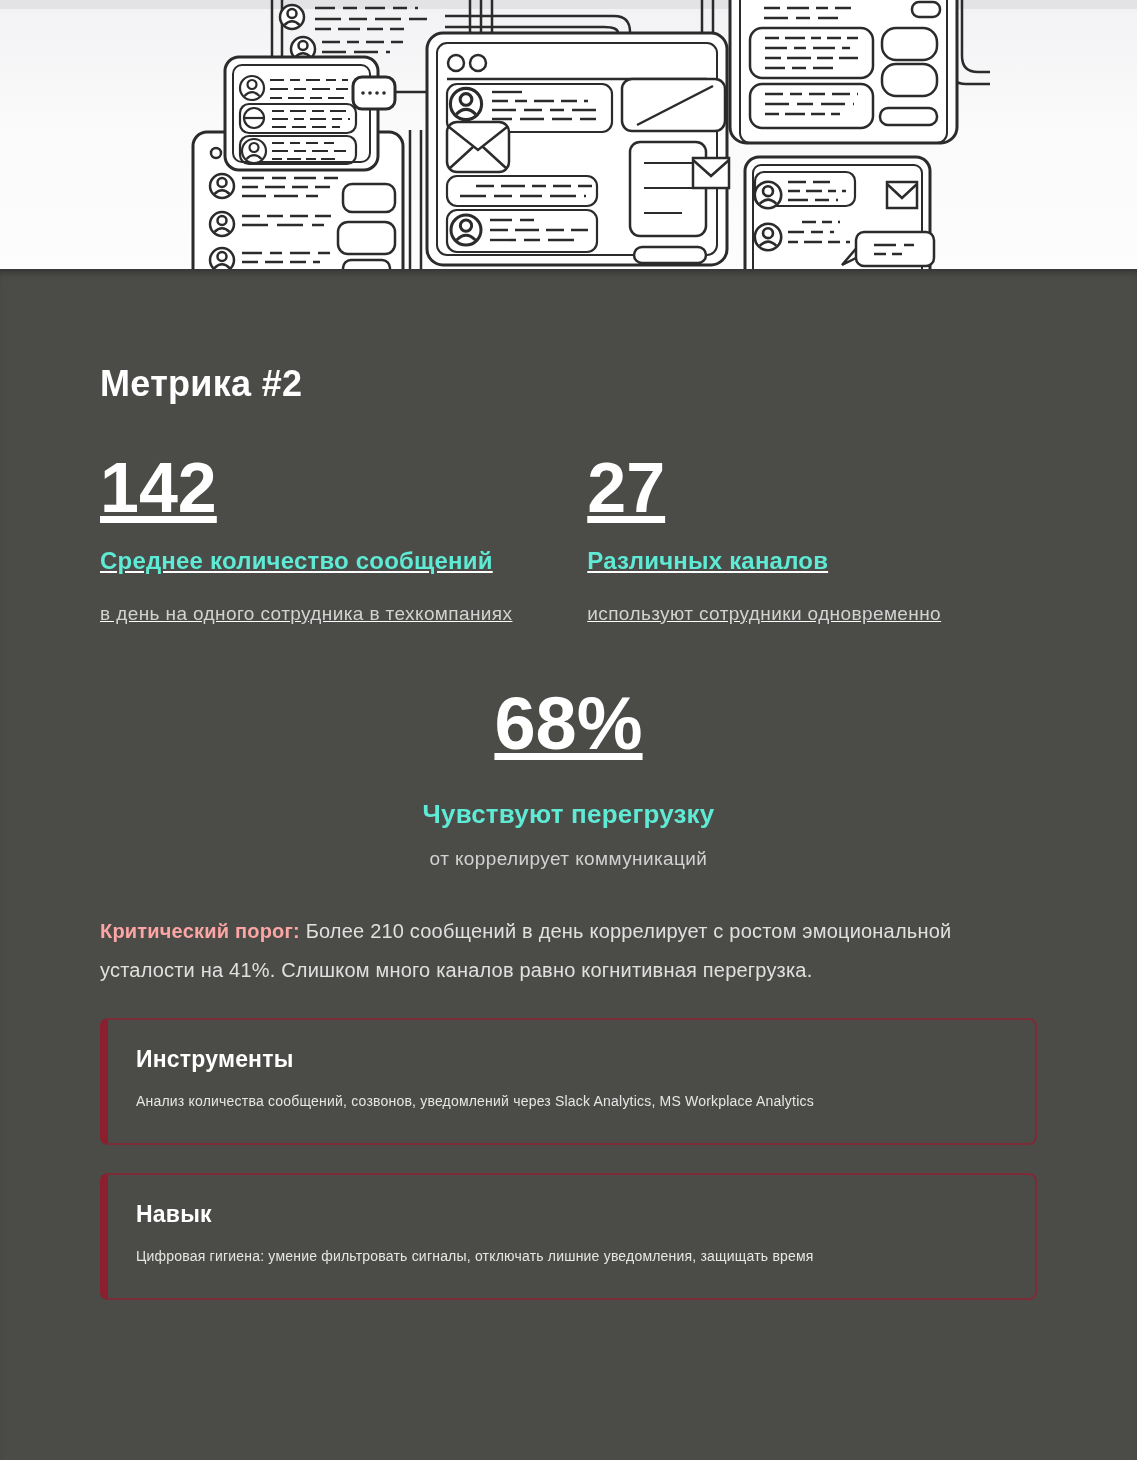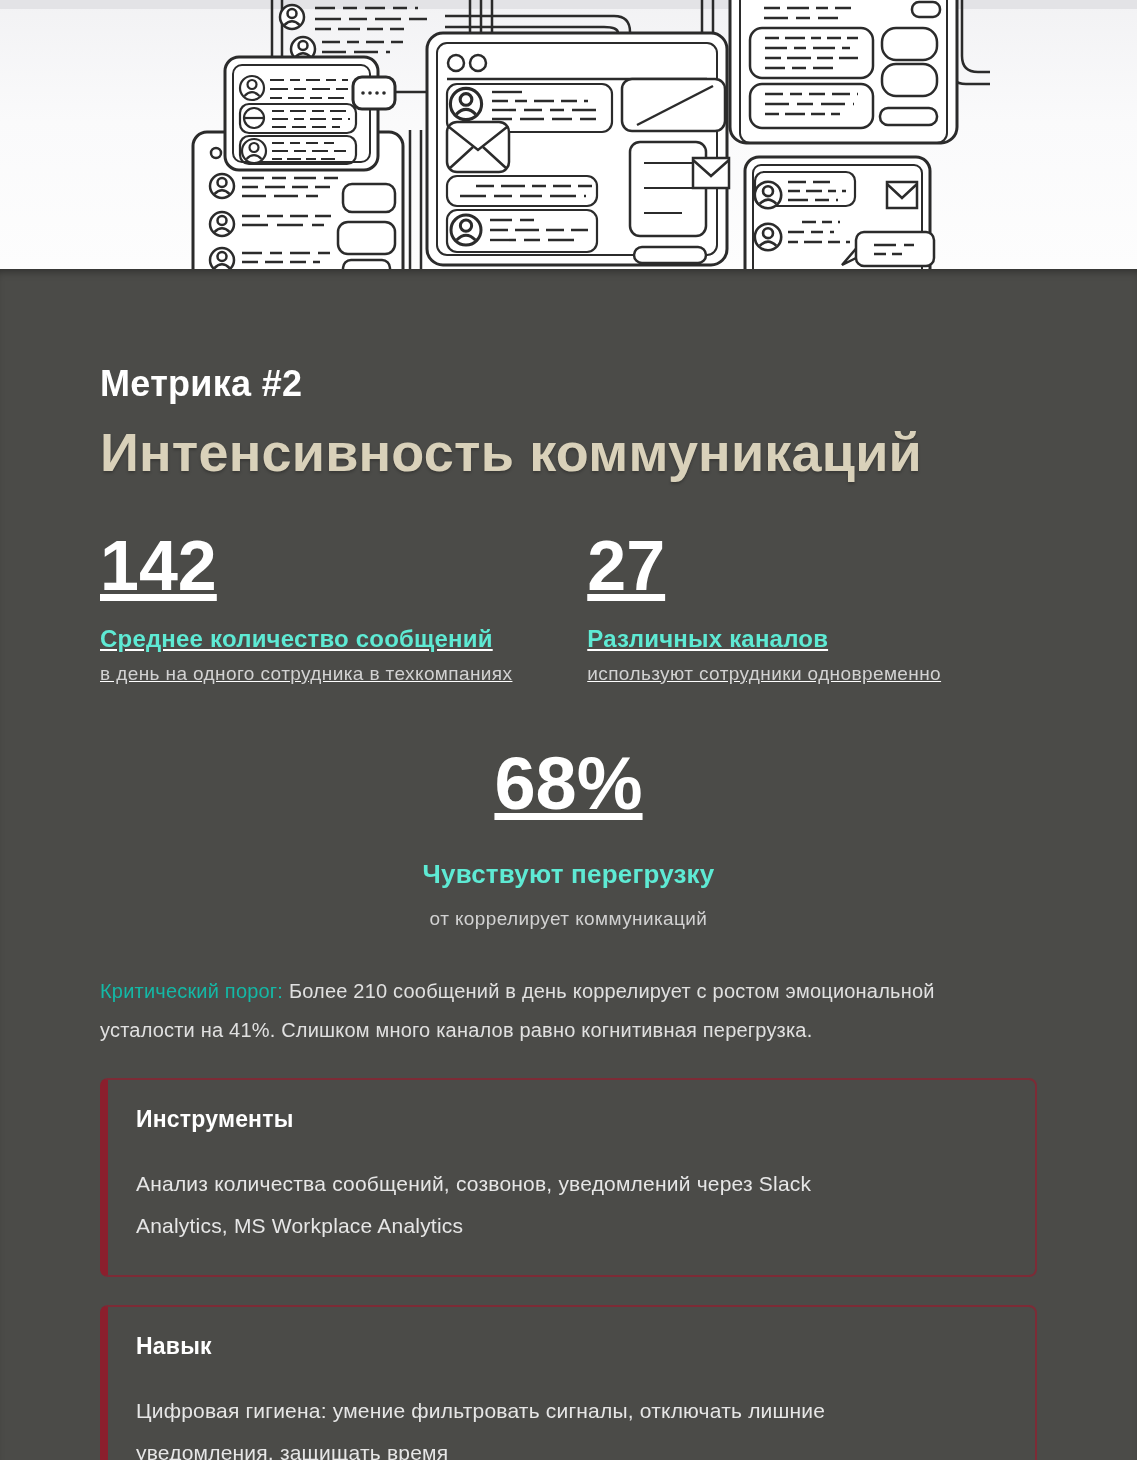--- a/index.html
+++ b/index.html
@@ -76,21 +76,21 @@
     color:#fff;
   }
   .stat-label{
     margin-top:24px;
     font-size:24px;
     font-weight:700;
     color:#5eead4;
     letter-spacing:.2px;
   }
   .stat-sub{
-    margin-top:10px;
+    margin-top:28px;
     font-size:19px;
     color:var(--text-muted);
     letter-spacing:.4px;
   }
   .stat-center{
     margin-top:62px;
     width:100%;
     text-align:center;
   }
   .stat-center .stat-value{font-size:74px;text-decoration:underline;}
@@ -98,40 +98,40 @@
   .stat-center .stat-sub{margin-top:18px;}
   .threshold{
     margin-top:42px;
     max-width:900px;
     font-size:20px;
     line-height:1.95;
     color:#e0e0e0;
     letter-spacing:.2px;
   }
   .threshold .lead{
-    font-weight:400;
-    color:#14b8a6;
+    font-weight:700;
+    color:#fca5a5;
   }
   .card{
     margin-top:28px;
     border:2px solid var(--card-border);
     border-left:8px solid var(--card-accent-bar);
     border-radius:8px;
     padding:26px 34px 28px 28px;
   }
   .card-title{
     font-size:23px;
     font-weight:700;
     color:#fff;
     letter-spacing:.2px;
   }
   .card-body{
-    margin-top:30px;
+    margin-top:14px;
     max-width:740px;
-    font-size:21px;
+    font-size:14px;
     line-height:2.0;
     color:#e6e6e6;
     letter-spacing:.2px;
   }
 </style>
 </head>
 <body>
 
 <div class="top-area">
   <div class="top-strip"></div>
@@ -309,21 +309,20 @@
         <path d="M684 254 H718" stroke-dasharray="12 6 10 6" fill="none" stroke-width="2.4"></path>
       </g>
     </g>
   </svg>
 </div>
 
 <div class="dark-section">
   <div class="content">
 
     <h2 class="metric-label">Метрика #2</h2>
-    <h1 class="main-title">Интенсивность коммуникаций</h1>
 
     <section class="stats-row">
       <div class="stat">
         <div class="stat-value">142</div>
         <div class="stat-label">Среднее количество сообщений</div>
         <div class="stat-sub">в день на одного сотрудника в техкомпаниях</div>
       </div>
       <div class="stat">
         <div class="stat-value">27</div>
         <div class="stat-label">Различных каналов</div>

